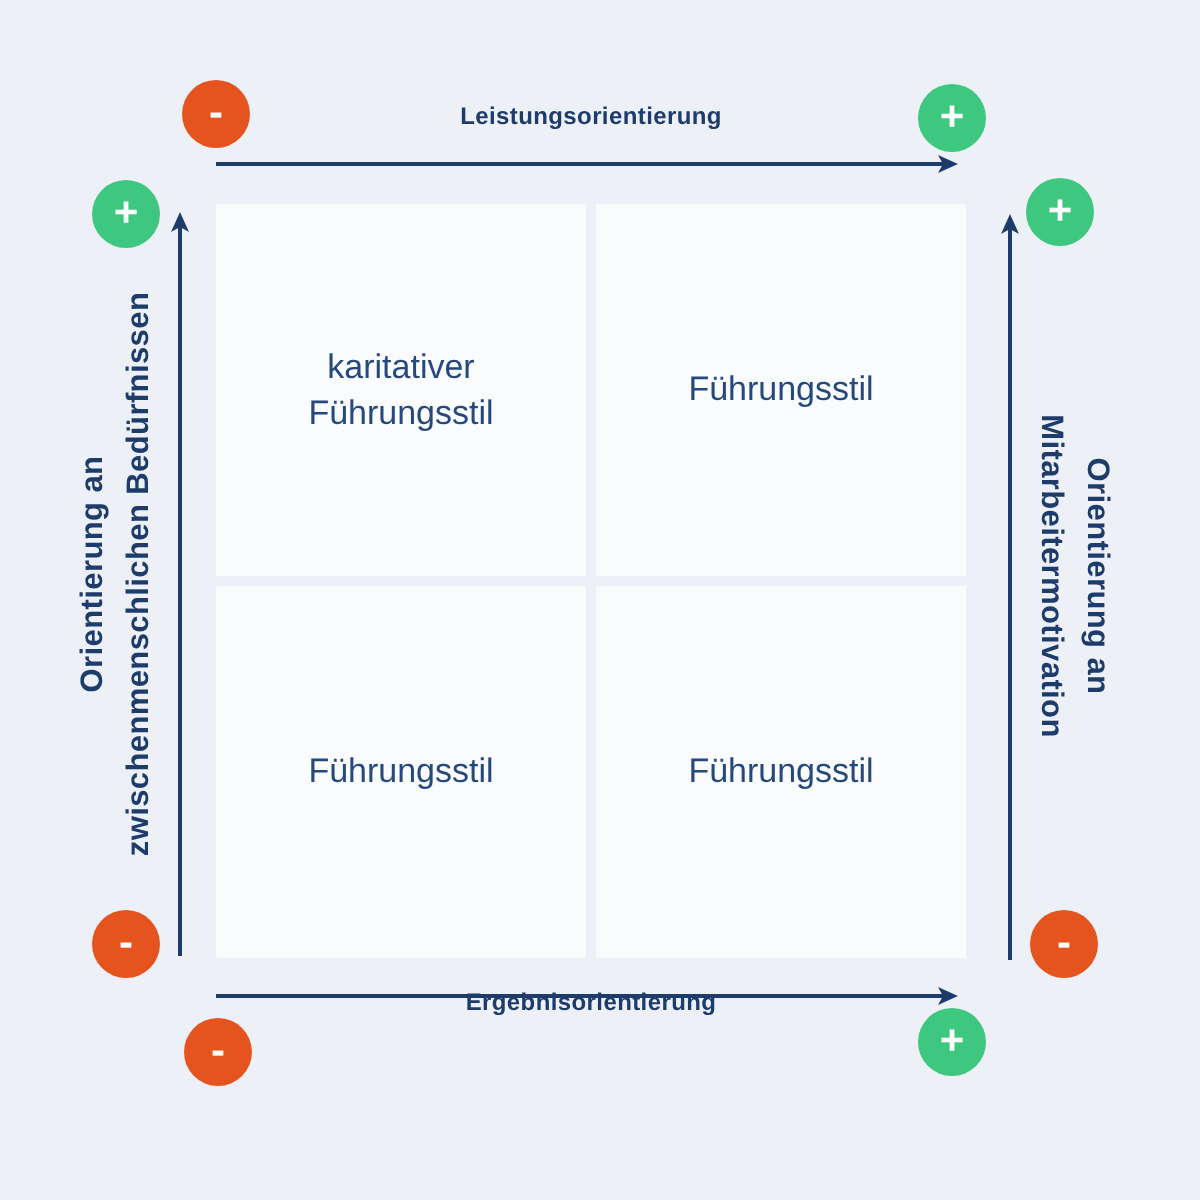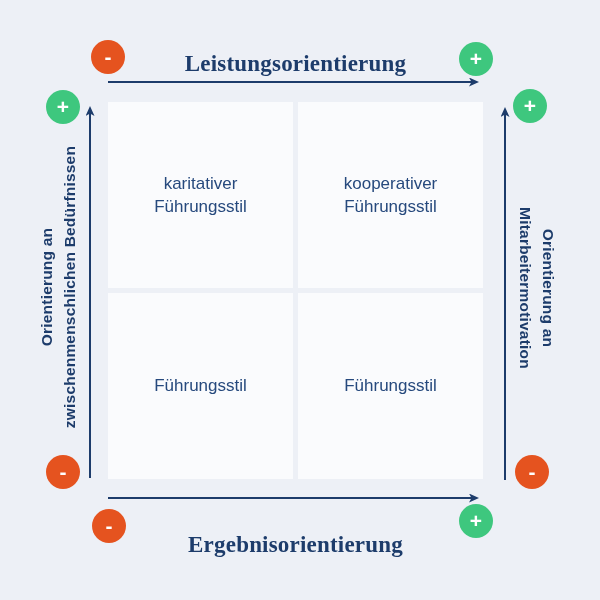--- a/index.html
+++ b/index.html
@@ -36,26 +36,25 @@
   .quadrant{
     background:var(--box);
     display:flex;flex-direction:column;align-items:center;justify-content:center;
     text-align:center;
     color:var(--text);
     font-size:17px;line-height:1.36;
   }
   .axis-title{
     position:absolute;left:108px;width:375px;
     text-align:center;
-    color:var(--navy);font-weight:bold;font-size:23px;
+    color:var(--navy);font-weight:bold;font-size:12px;
     letter-spacing:0.2px;
-    font-family:Liberation Serif, serif;
   }
   .axis-title.top{top:51px;}
-  .axis-title.bottom{top:532px;}
+  .axis-title.bottom{top:494px;}
   .axis-title-side{
     position:absolute;width:420px;height:46px;
     display:flex;flex-direction:column;justify-content:center;
     text-align:center;
     color:var(--navy);font-weight:bold;font-size:15.5px;line-height:23px;
     letter-spacing:0.2px;
   }
   .axis-title-side.left{left:-152px;top:264px;transform:rotate(-90deg);}
   .axis-title-side.right{left:327px;top:265px;transform:rotate(90deg);}
   .sign-circle{
@@ -95,21 +94,20 @@
     <span>Orientierung an</span>
     <span>Mitarbeitermotivation</span>
   </div>
 
   <div class="grid">
     <div class="quadrant">
       <span>karitativer</span>
       <span>Führungsstil</span>
     </div>
     <div class="quadrant">
-      <span>kooperativer</span>
       <span>Führungsstil</span>
     </div>
     <div class="quadrant">
       <span>Führungsstil</span>
     </div>
     <div class="quadrant">
       <span>Führungsstil</span>
     </div>
   </div>
 

